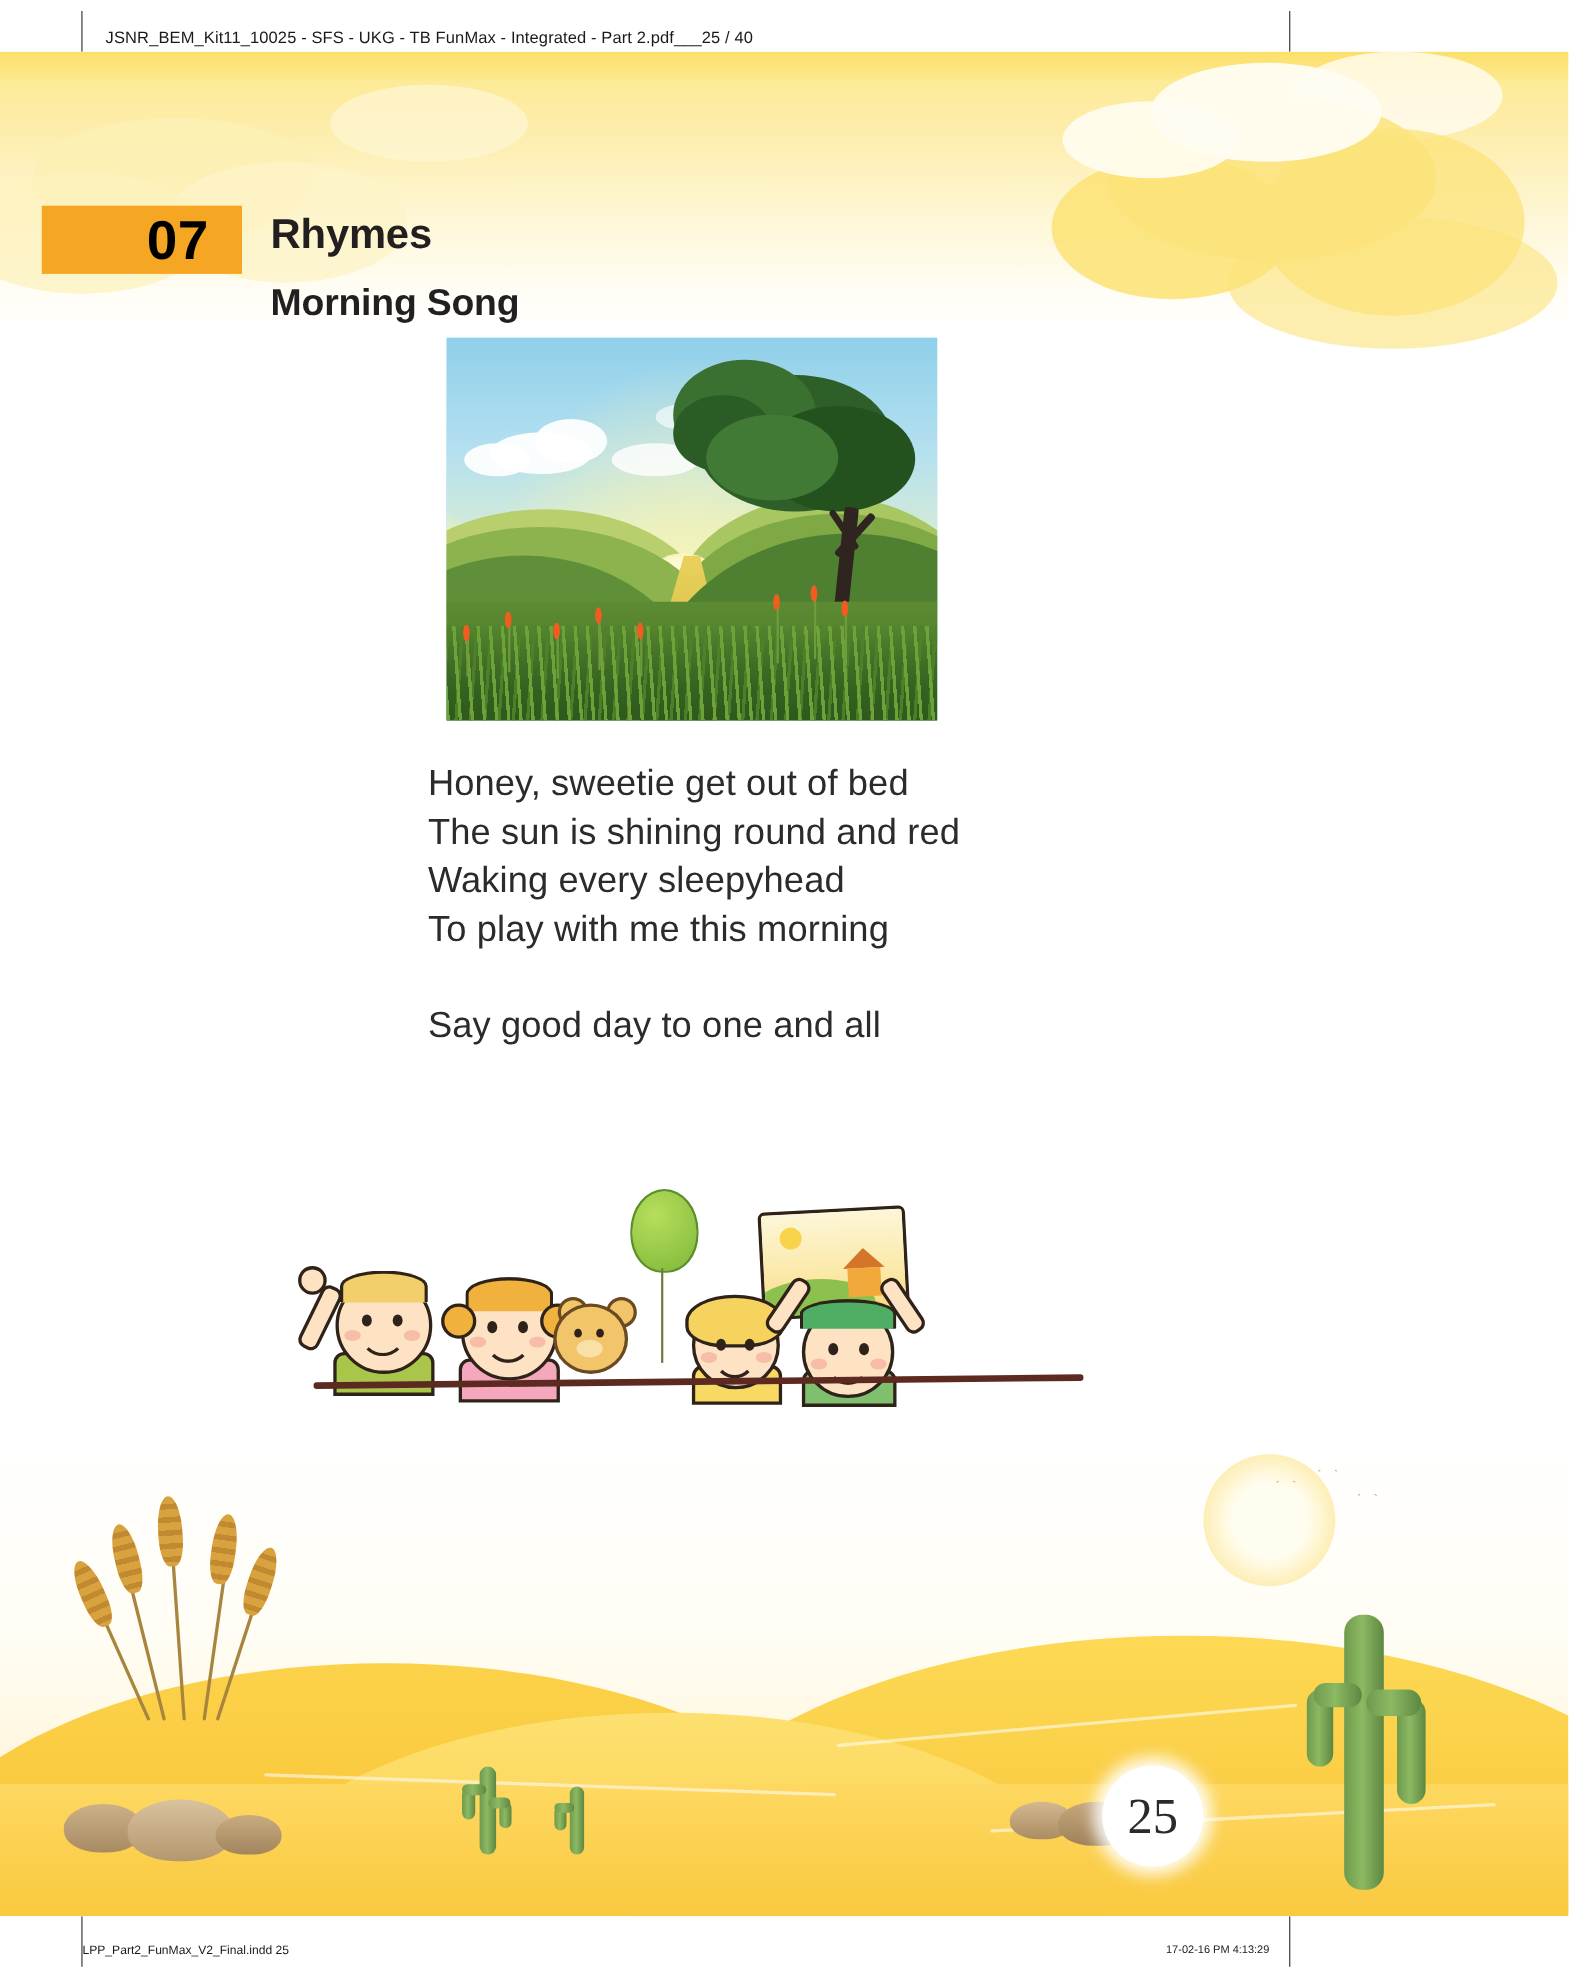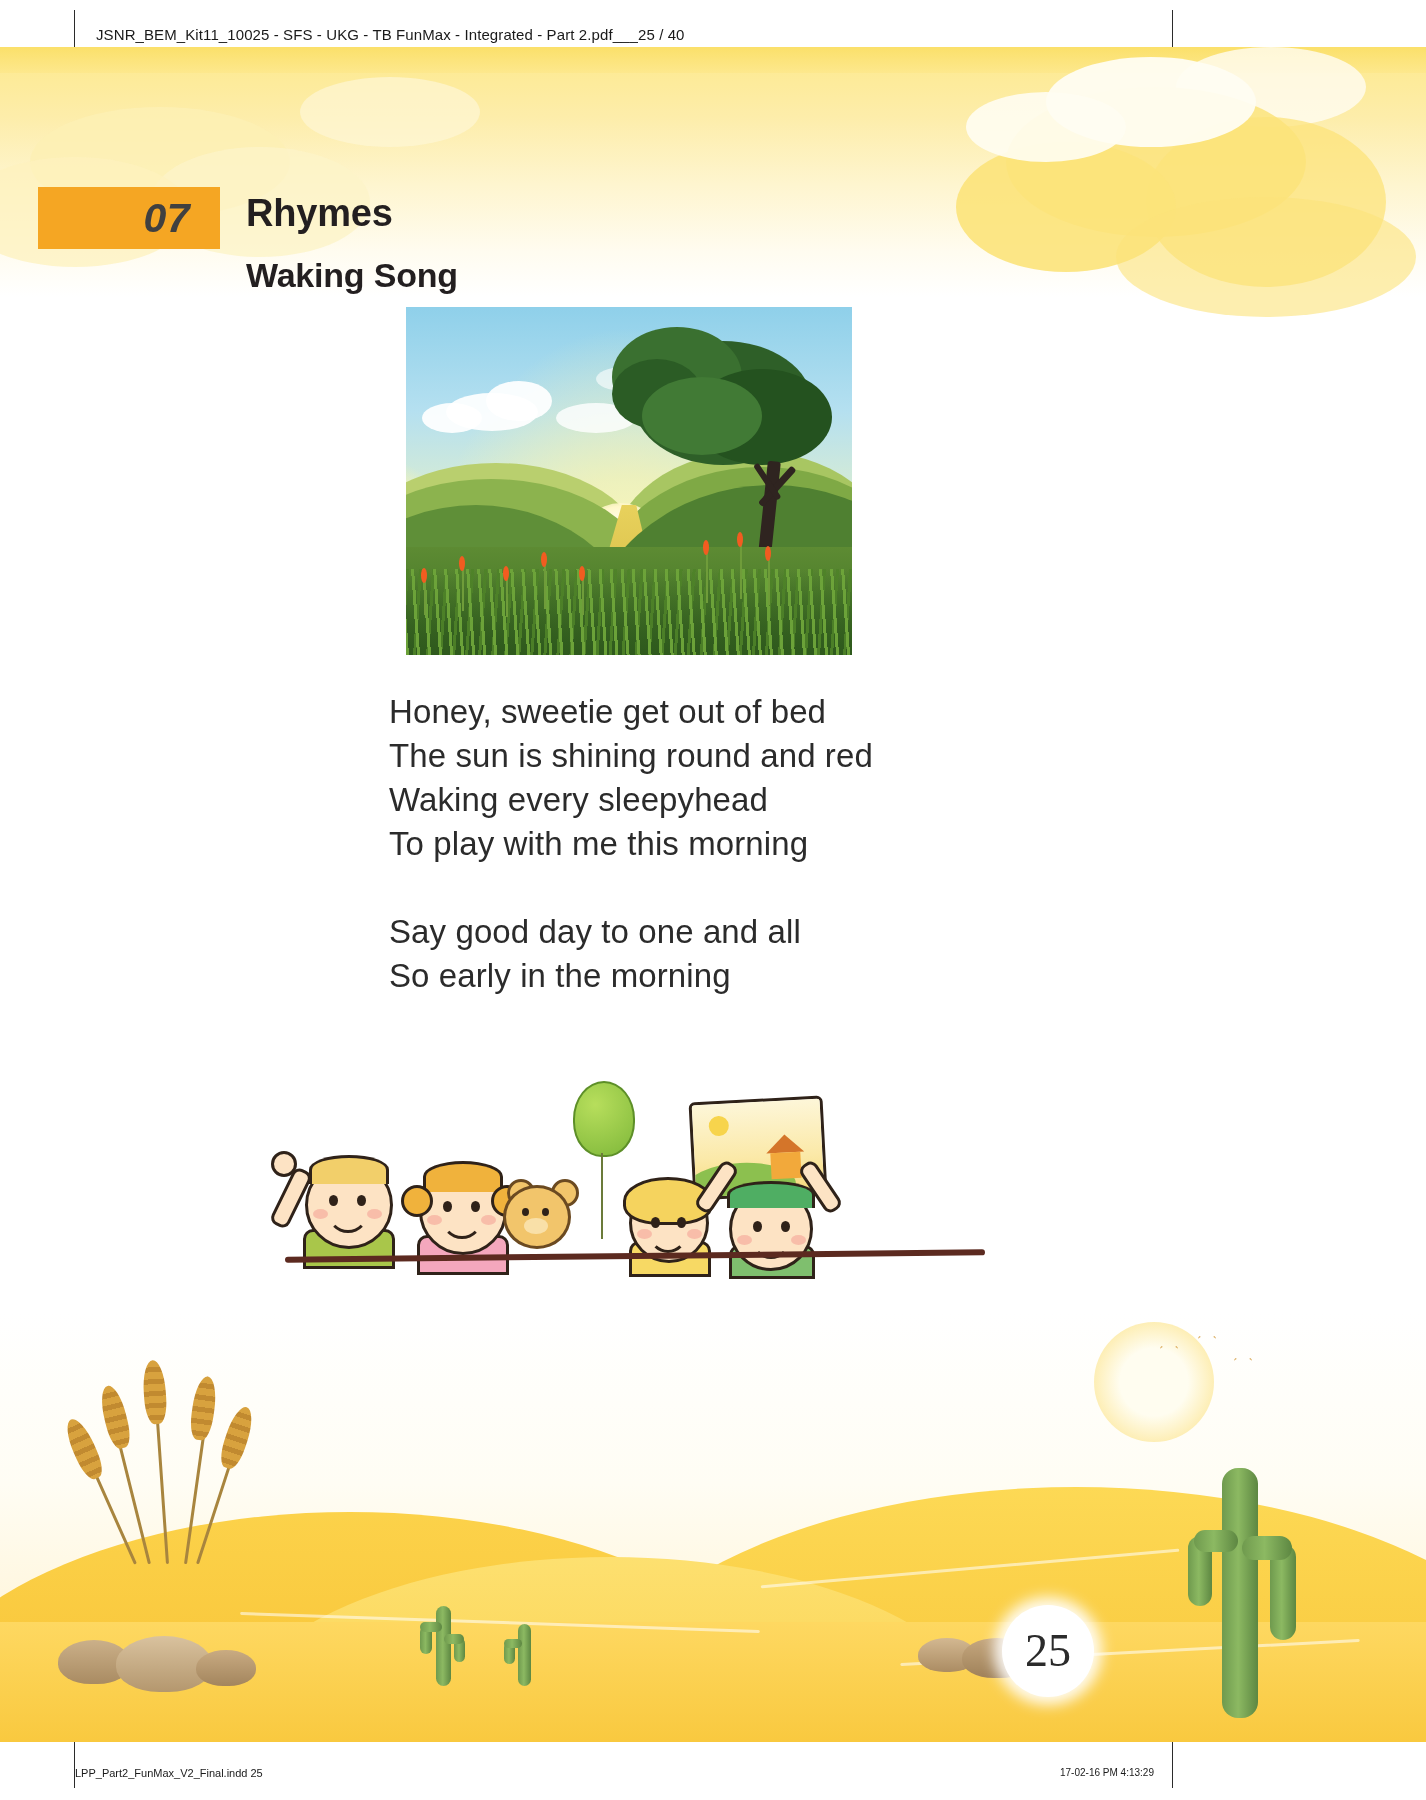--- a/index.html
+++ b/index.html
@@ -65,21 +65,21 @@
   .cl-l4{left:300px;top:30px;width:180px;height:70px;background:#fef7d6;opacity:.7;}
 
   
   .chap-badge{
     position:absolute;left:38px;top:140px;width:182px;height:62px;
     background:#f5a623;
     display:flex;align-items:center;justify-content:flex-end;
     box-sizing:border-box;padding-right:30px;
   }
   .chap-badge span{
-    color:#404040;font-size:41px;font-weight:700;line-height:1;letter-spacing:.5px;font-style:italic;
+    color:#000000;font-size:50px;font-weight:700;line-height:1;letter-spacing:.5px;
   }
   .chap-title{
     position:absolute;left:246px;top:146px;
     font-size:38px;font-weight:700;color:#231f20;letter-spacing:-.2px;line-height:1.1;
   }
   .chap-sub{
     position:absolute;left:246px;top:210px;
     font-size:34px;font-weight:700;color:#231f20;letter-spacing:-.2px;line-height:1.1;
   }
 
@@ -303,21 +303,21 @@
     <div class="cloud cl-l1"></div>
     <div class="cloud cl-l2"></div>
     <div class="cloud cl-l3"></div>
     <div class="cloud cl-l4"></div>
   </div>
 
   <div class="chap-badge">
     <span>07</span>
   </div>
   <div class="chap-title">Rhymes</div>
-  <div class="chap-sub">Waking Song</div>
+  <div class="chap-sub">Morning Song</div>
 
   <div class="scene">
     <div class="sky"></div>
     <div class="rays"></div>
     <div class="glow"></div>
 
     <div class="sc-cloud scc7"></div>
     <div class="sc-cloud scc5"></div>
     <div class="sc-cloud scc1"></div>
     <div class="sc-cloud scc2"></div>
@@ -375,21 +375,20 @@
   <div class="lyrics">
     <div class="stanza">
       <div class="line">Honey, sweetie get out of bed</div>
       <div class="line">The sun is shining round and red</div>
       <div class="line">Waking every sleepyhead</div>
       <div class="line">To play with me this morning</div>
     </div>
     <div class="gap"></div>
     <div class="stanza">
       <div class="line">Say good day to one and all</div>
-      <div class="line">So early in the morning</div>
     </div>
   </div>
 
   <div class="kids">
 
     <div class="balloon"></div>
     <div class="balloon-string"></div>
 
     <div class="poster">
       <div class="poster-sky"></div>

